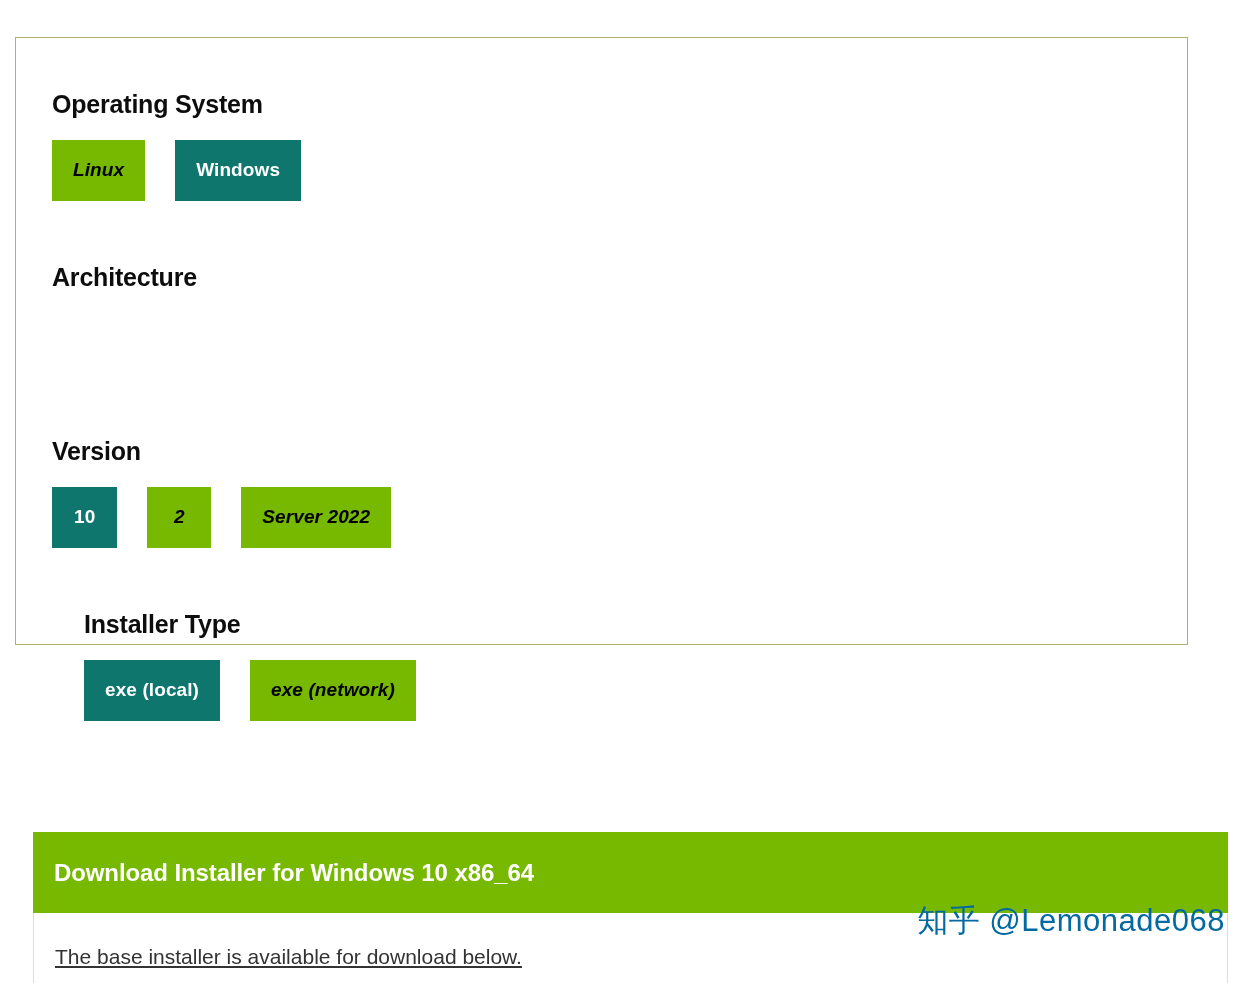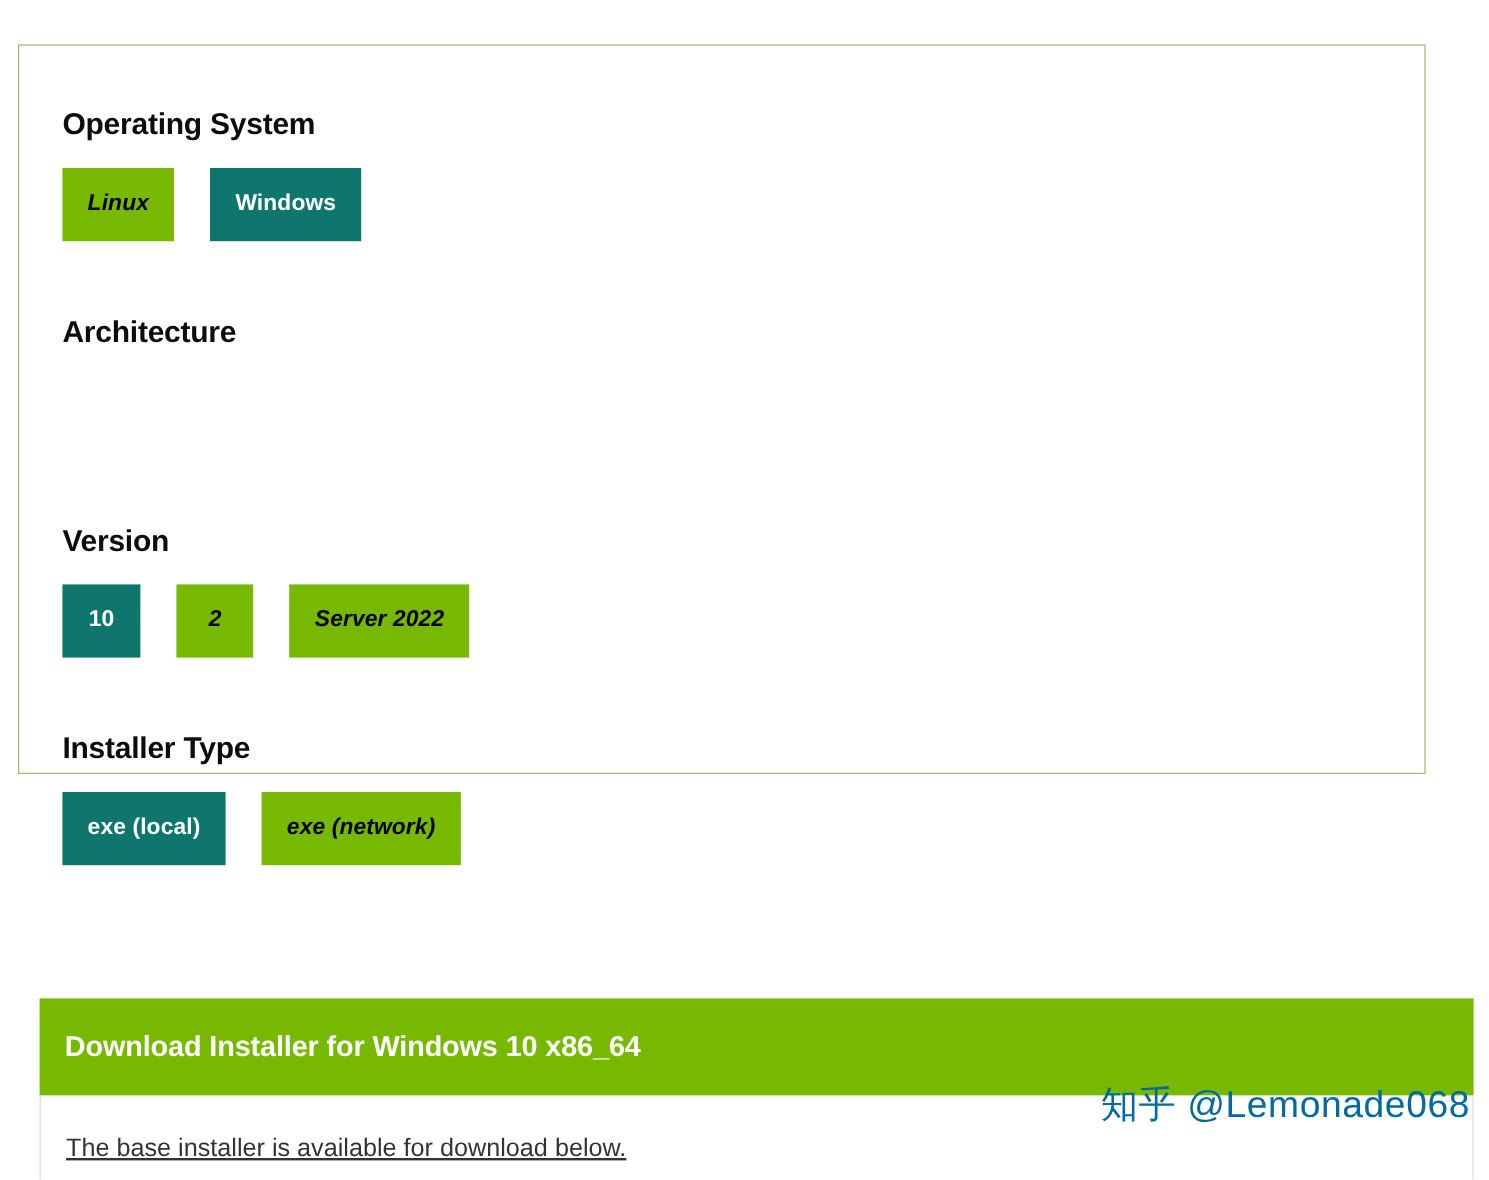--- a/index.html
+++ b/index.html
@@ -71,21 +71,21 @@
   }
   .opt-btn.selected {
     background: #0f766e;
     color: #ffffff;
   }
 
   
   #sec-os   { top: 53px; }
   #sec-arch { top: 226px; }
   #sec-ver  { top: 400px; }
-  #sec-inst { top: 573px; }
+  #sec-inst { top: 573px; margin-left: 32px; }
 
   
   .opt-btn.chip-narrow { padding: 0 22px; min-width: 64px; }
 
   
   .download-panel {
     position: absolute;
     left: 33px;
     top: 832px;
     width: 1195px;

